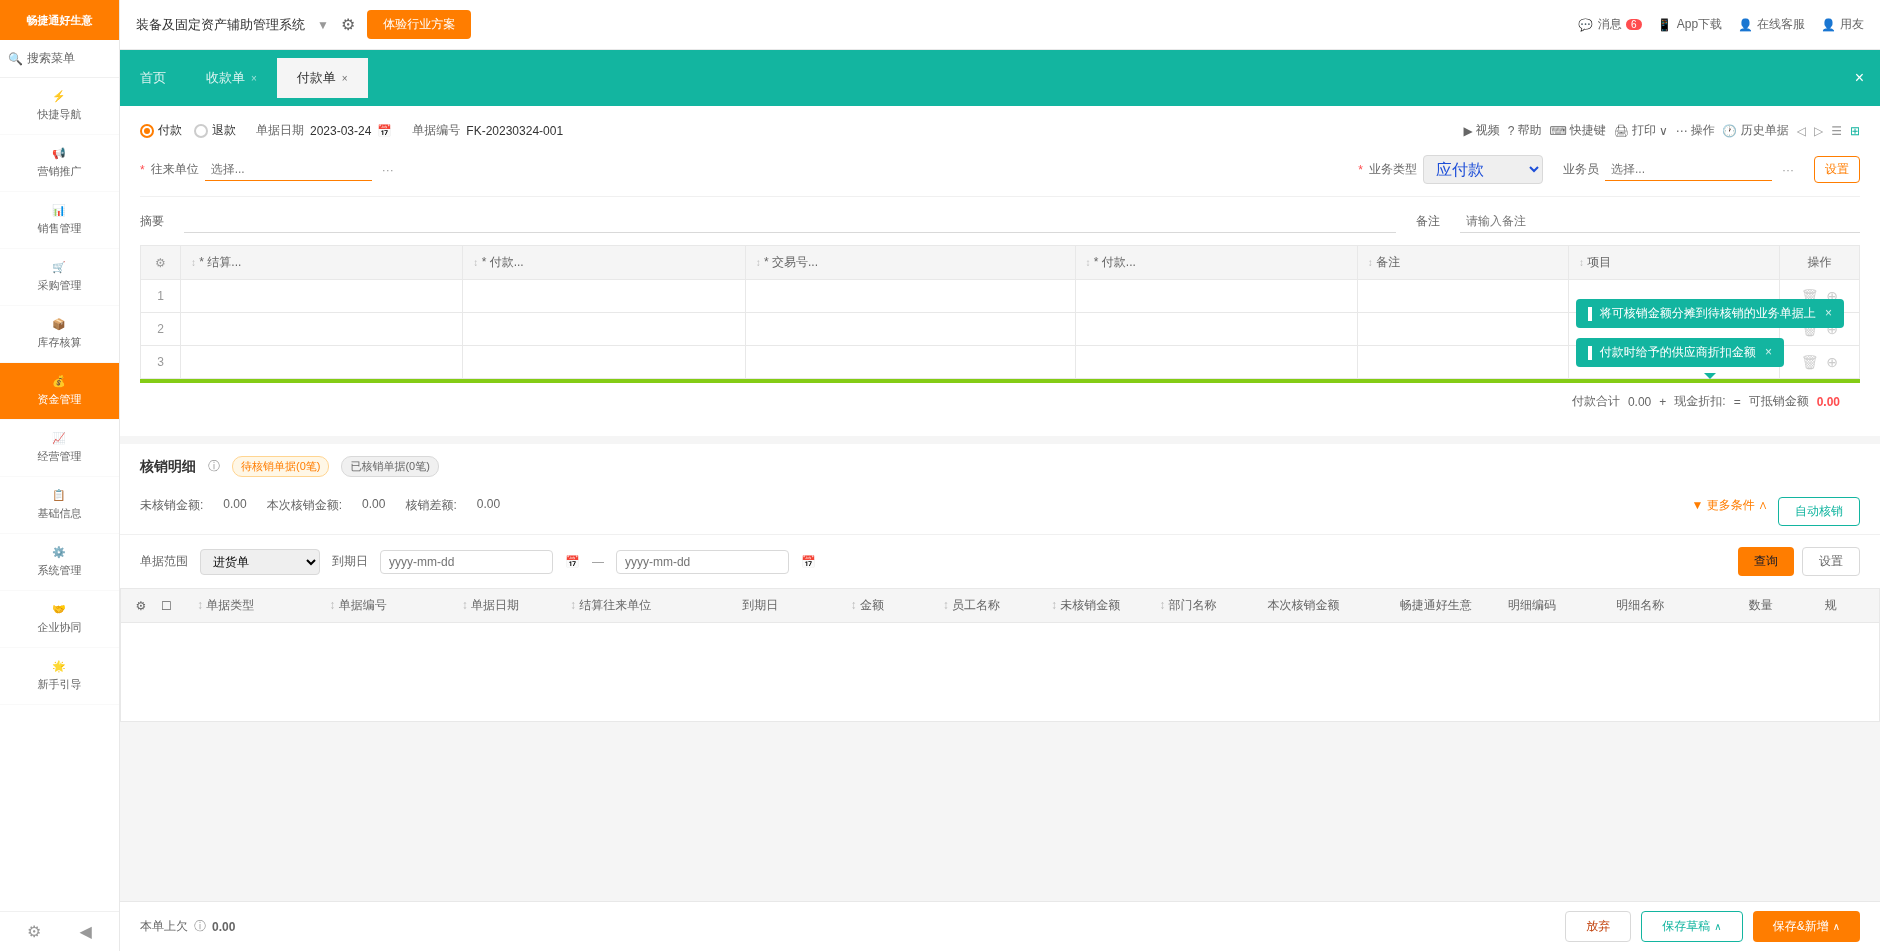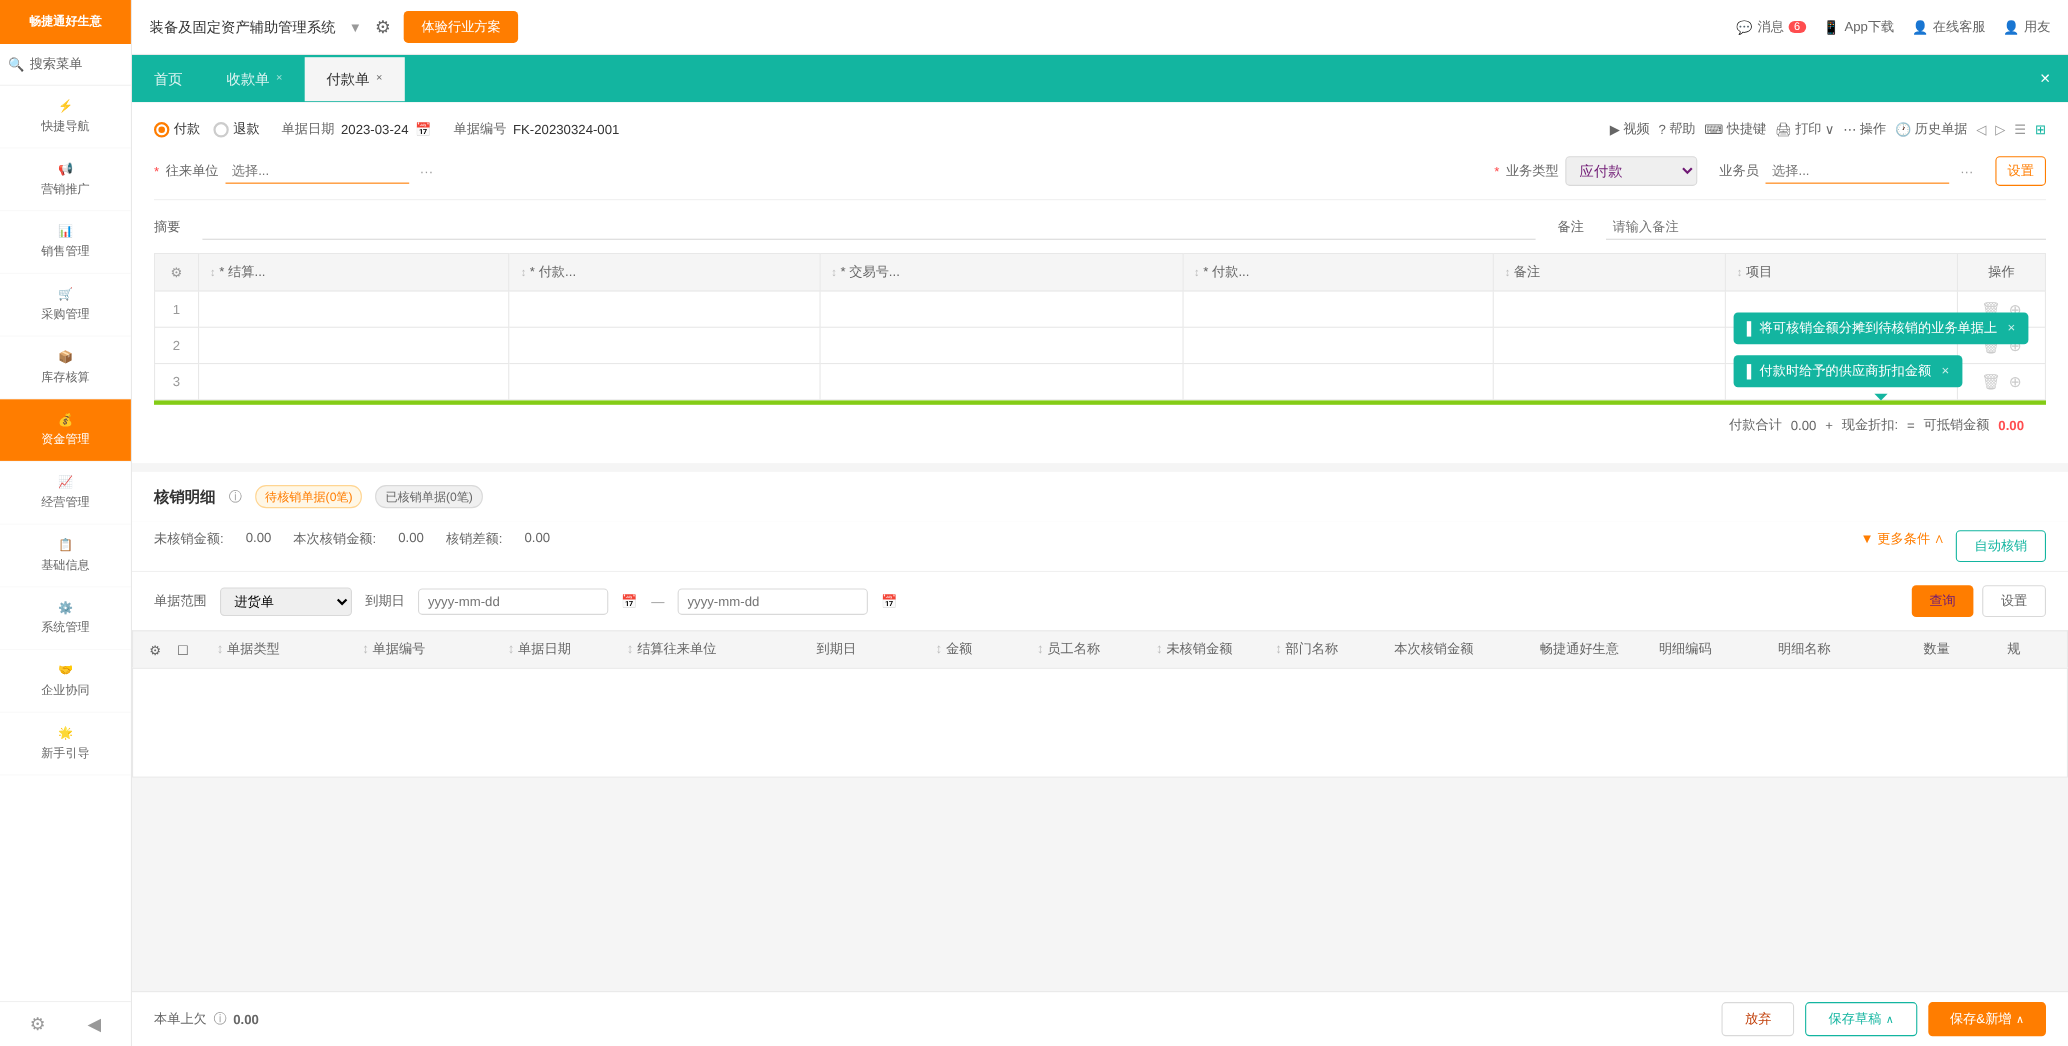--- a/index.html
+++ b/index.html
@@ -23,21 +23,21 @@
     
     .top-header { height: 50px; background: #fff; border-bottom: 1px solid #e8e8e8; display: flex; align-items: center; padding: 0 16px; gap: 12px; }
     .system-title { font-size: 13px; color: #333; font-weight: 500; }
     .header-settings-icon { color: #666; cursor: pointer; font-size: 16px; }
     .trial-btn { background: #ff7d00; color: #fff; border: none; padding: 6px 16px; border-radius: 4px; cursor: pointer; font-size: 12px; }
     .header-right { margin-left: auto; display: flex; align-items: center; gap: 16px; color: #666; font-size: 12px; }
     .header-right-item { display: flex; align-items: center; gap: 4px; cursor: pointer; }
     .badge { background: #ff4d4f; color: #fff; border-radius: 10px; padding: 0 4px; font-size: 10px; min-width: 16px; text-align: center; }
 
     
-    .tab-bar { height: 43px; background: #13b5a0; display: flex; align-items: center; padding: 0 0; }
+    .tab-bar { height: 56px; background: #13b5a0; display: flex; align-items: center; padding: 0 0; }
     .tab-item { height: 40px; padding: 0 20px; display: flex; align-items: center; gap: 6px; cursor: pointer; font-size: 13px; color: rgba(255,255,255,0.85); position: relative; }
     .tab-item.active { background: #f5f5f5; color: #333; }
     .tab-close { font-size: 10px; cursor: pointer; opacity: 0.7; }
     .tab-close-all { margin-left: auto; padding-right: 16px; color: #fff; font-size: 16px; cursor: pointer; }
 
     
     .content-area { flex: 1; overflow-y: auto; background: #f5f5f5; padding: 0; }
 
     
     .form-card { background: #fff; margin: 0; padding: 16px 20px; }
@@ -55,21 +55,21 @@
     .form-actions-right { margin-left: auto; display: flex; align-items: center; gap: 8px; color: #666; font-size: 12px; }
     .form-action-btn { display: flex; align-items: center; gap: 3px; cursor: pointer; color: #666; font-size: 12px; }
     .settings-btn-orange { background: #fff; border: 1px solid #ff7d00; color: #ff7d00; padding: 4px 10px; border-radius: 4px; cursor: pointer; font-size: 12px; }
 
     
     .form-fields-row { display: flex; align-items: center; gap: 20px; margin-bottom: 12px; padding-bottom: 12px; border-bottom: 1px solid #f0f0f0; }
     .field-group { display: flex; align-items: center; gap: 6px; }
     .field-required { color: #ff4d4f; }
     .field-input { border: none; border-bottom: 1px solid #ff7d00; padding: 4px 6px; min-width: 150px; outline: none; color: #ccc; font-size: 12px; background: transparent; }
     .field-dots { color: #999; cursor: pointer; margin-left: 4px; }
-    .field-select { border: 1px solid #d9d9d9; border-radius: 4px; padding: 4px 8px; font-size: 13px; outline: none; cursor: pointer; color: #701a75; min-width: 120px; }
+    .field-select { border: 1px solid #d9d9d9; border-radius: 4px; padding: 4px 8px; font-size: 16px; outline: none; cursor: pointer; color: #1d4ed8; min-width: 120px; }
 
     
     .remark-row { display: flex; align-items: center; gap: 20px; margin-bottom: 12px; }
     .remark-input { border: none; border-bottom: 1px solid #d9d9d9; padding: 4px 6px; min-width: 400px; outline: none; font-size: 12px; color: #ccc; background: transparent; }
 
     
     .data-table { width: 100%; border-collapse: collapse; border: 1px solid #e8e8e8; font-size: 12px; }
     .data-table th { background: #f5f5f5; padding: 8px 10px; text-align: left; color: #666; font-weight: normal; border: 1px solid #e8e8e8; white-space: nowrap; }
     .data-table td { padding: 8px 10px; border: 1px solid #e8e8e8; color: #333; }
     .data-table .col-index { width: 40px; text-align: center; color: #999; }
@@ -93,21 +93,21 @@
     
     .stats-row { background: #fff; padding: 8px 20px; display: flex; gap: 20px; font-size: 12px; color: #666; border-bottom: 1px solid #f0f0f0; }
 
     
     .filter-row { background: #fff; padding: 12px 20px; display: flex; align-items: center; gap: 12px; }
     .filter-label { color: #666; font-size: 12px; }
     .filter-select { border: 1px solid #d9d9d9; border-radius: 4px; padding: 4px 8px; font-size: 12px; min-width: 120px; outline: none; }
     .filter-input { border: 1px solid #d9d9d9; border-radius: 4px; padding: 4px 8px; font-size: 12px; min-width: 120px; outline: none; color: #ccc; }
     .filter-separator { color: #999; }
     .filter-cal-icon { cursor: pointer; color: #999; }
-    .query-btn { background: #ff7d00; color: #701a75; border: none; padding: 5px 16px; border-radius: 4px; cursor: pointer; font-size: 12px; margin-left: 45px; }
+    .query-btn { background: #ff7d00; color: #0f172a; border: none; padding: 5px 16px; border-radius: 4px; cursor: pointer; font-size: 12px; margin-left: 45px; }
     .settings-btn2 { background: #fff; border: 1px solid #d9d9d9; color: #666; padding: 5px 16px; border-radius: 4px; cursor: pointer; font-size: 12px; }
     .auto-settle-btn { background: #fff; border: 1px solid #13b5a0; color: #13b5a0; padding: 5px 16px; border-radius: 4px; cursor: pointer; font-size: 12px; }
     .more-filter { color: #ff7d00; font-size: 12px; cursor: pointer; }
 
     
     .bottom-bar { height: 50px; background: #fff; border-top: 1px solid #e8e8e8; display: flex; align-items: center; justify-content: space-between; padding: 0 20px; }
     .bottom-info { font-size: 12px; color: #666; display: flex; align-items: center; gap: 6px; }
     .bottom-actions { display: flex; gap: 10px; }
     .btn-abandon { background: #fff; border: 1px solid #d9d9d9; color: #c2410c; padding: 6px 20px; border-radius: 4px; cursor: pointer; font-size: 12px; }
     .btn-save-draft { background: #fff; border: 1px solid #13b5a0; color: #13b5a0; padding: 6px 20px; border-radius: 4px; cursor: pointer; font-size: 12px; display: flex; align-items: center; gap: 4px; }

